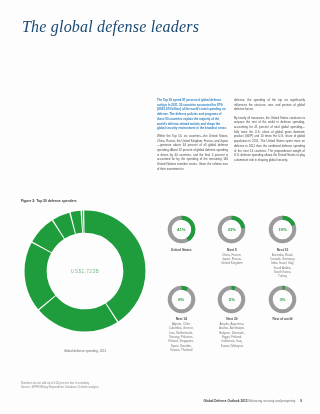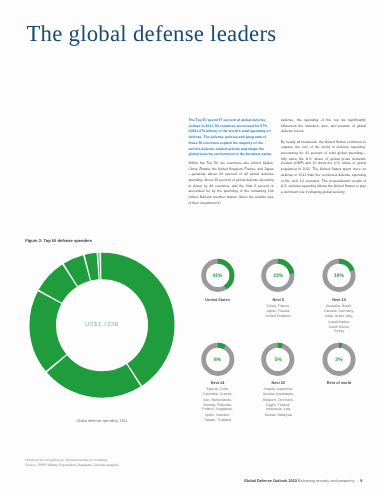--- a/index.html
+++ b/index.html
@@ -9,22 +9,23 @@
     font-family:"Liberation Sans", sans-serif;
     overflow:hidden;
     position:relative;
   }
   .page{position:absolute;inset:0;background:#fdfdfd;}
 
   
   .title{
     position:absolute;left:22px;top:18px;
     font-family:"Liberation Serif", serif;
-    font-size:19px;color:#1b4a73;letter-spacing:.2px;
+    font-size:16px;color:#1b4a73;letter-spacing:.2px;
     white-space:nowrap;
+    font-style:italic;
   }
 
   
   .cols{
     position:absolute;left:157px;top:98px;width:148px;
     display:flex;gap:6px;
   }
   .col{width:71px;}
   .lead{
     color:#2a7fc1;font-size:2.9px;line-height:1.62;

